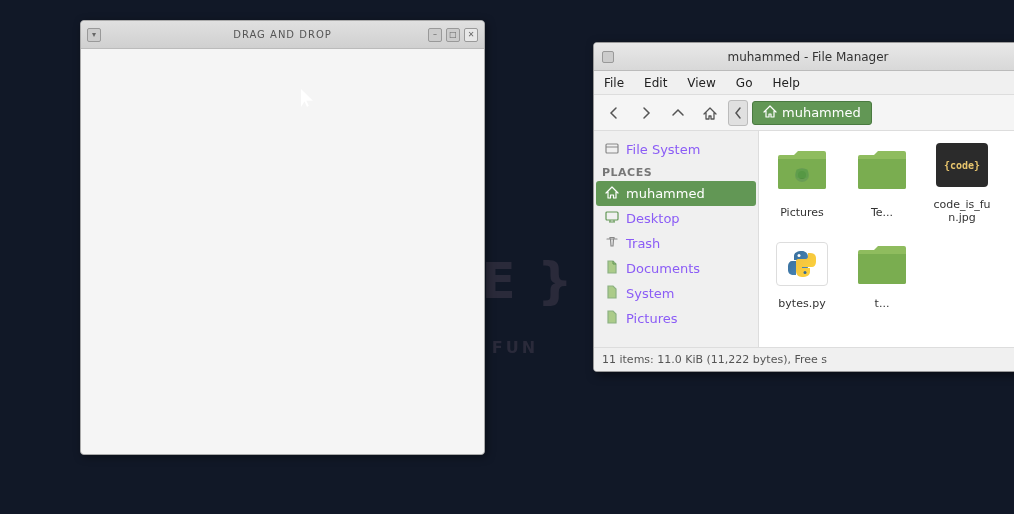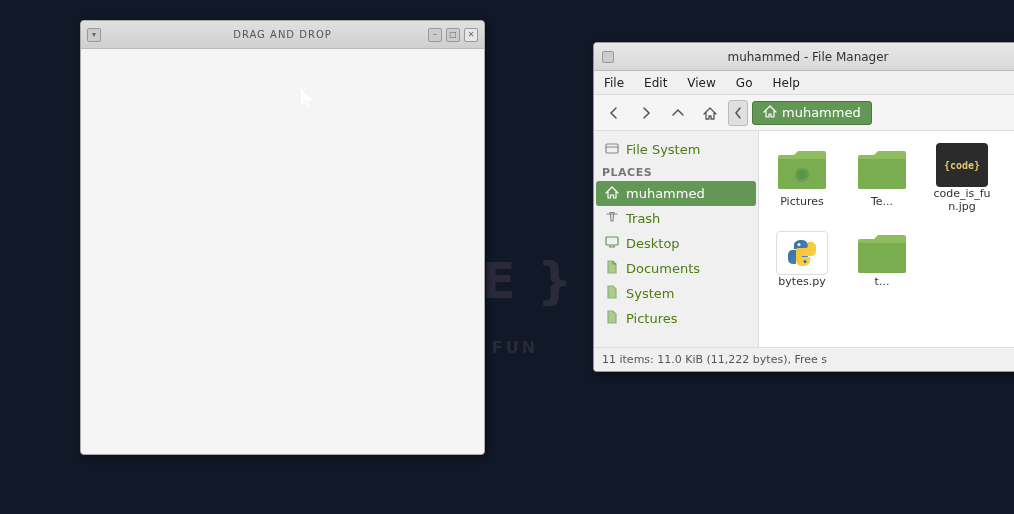--- a/index.html
+++ b/index.html
@@ -262,21 +262,21 @@
       letter-spacing: 0.5px;
     }
 
     .sidebar-item {
       display: flex;
       align-items: center;
       padding: 4px 8px;
       cursor: pointer;
       gap: 6px;
       font-size: 13px;
-      color: #4d7c0f;
+      color: #8b5cf6;
       border-radius: 3px;
       margin: 0 2px;
     }
 
     .sidebar-item.active {
       background: #629755;
       color: white;
     }
 
     .sidebar-item.active .si-icon {
@@ -317,21 +317,21 @@
       border-radius: 3px;
     }
 
     .file-icon {
       width: 52px;
       height: 52px;
       border-radius: 4px;
       display: flex;
       align-items: center;
       justify-content: center;
-      margin-bottom: 0;
+      margin-bottom: 11px;
     }
 
     .file-name {
       font-size: 11px;
       text-align: center;
       color: #333;
       word-break: break-word;
       line-height: 1.2;
     }
 
@@ -449,34 +449,34 @@
           <svg width="14" height="14" viewBox="0 0 14 14">
               <path d="M1 8L7 2l6 6M3 7v6h2.5v-3h3v3H11V7" stroke="white" stroke-width="1.2" fill="none" stroke-linecap="round" stroke-linejoin="round"></path>
             </svg>
         </span>
         <span>muhammed</span>
       </div>
 
       <div class="sidebar-item">
         <span class="si-icon">
           <svg width="14" height="14" viewBox="0 0 14 14">
-              <path d="M2 4h10M5 4V2.5h4V4M5.5 4l.5 7h2l.5-7" stroke="#888" stroke-width="1.2" fill="none" stroke-linecap="round"></path>
-            </svg>
-        </span>
-        <span>Trash</span>
-      </div>
-
-      <div class="sidebar-item">
-        <span class="si-icon">
-          <svg width="14" height="14" viewBox="0 0 14 14">
               <rect x="1" y="2" width="12" height="8" rx="1" stroke="#629755" stroke-width="1.2" fill="none"></rect>
               <path d="M5 10v2M9 10v2M4 12h6" stroke="#629755" stroke-width="1"></path>
             </svg>
         </span>
         <span>Desktop</span>
+      </div>
+
+      <div class="sidebar-item">
+        <span class="si-icon">
+          <svg width="14" height="14" viewBox="0 0 14 14">
+              <path d="M2 4h10M5 4V2.5h4V4M5.5 4l.5 7h2l.5-7" stroke="#888" stroke-width="1.2" fill="none" stroke-linecap="round"></path>
+            </svg>
+        </span>
+        <span>Trash</span>
       </div>
 
       <div class="sidebar-item">
         <span class="si-icon">
           <svg width="14" height="14" viewBox="0 0 14 14">
               <path d="M3 1h5l3 3v9H3V1z" stroke="#629755" stroke-width="1.2" fill="#8fbc5e" opacity="0.7"></path>
               <path d="M8 1v3h3" stroke="#629755" stroke-width="1" fill="none"></path>
             </svg>
         </span>
         <span>Documents</span>

